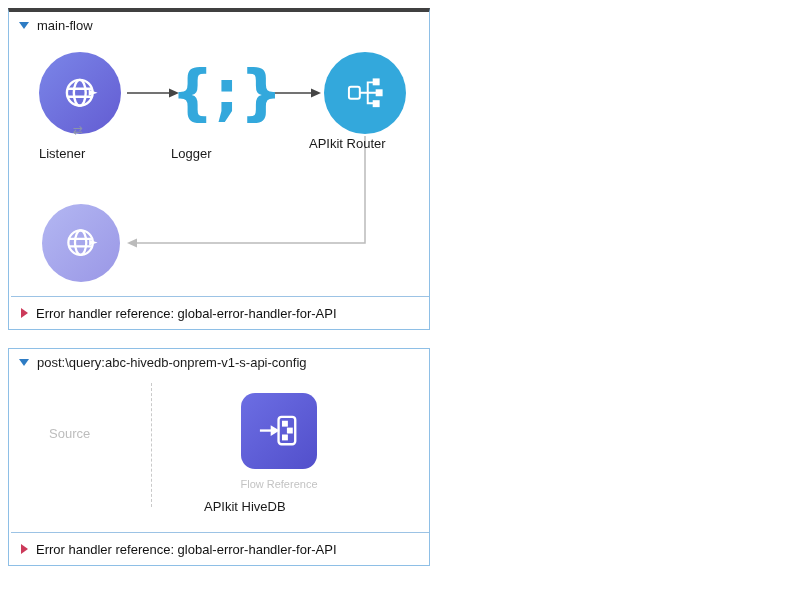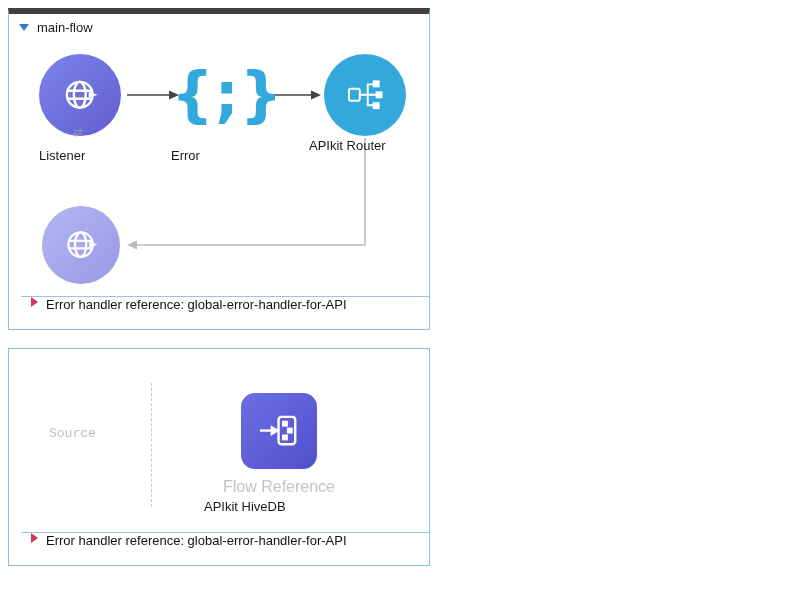--- a/index.html
+++ b/index.html
@@ -5,39 +5,39 @@
   html,body{margin:0;padding:0;}
   body{
     width:797px;height:595px;background:#ffffff;position:relative;
     font-family:"Liberation Sans","DejaVu Sans",sans-serif;color:#1a1a1a;
     overflow:hidden;
   }
   .flow{
     position:absolute;background:#ffffff;border:1px solid #8ebfe6;
     box-sizing:border-box;
   }
-  .flow--selected{border-top:6px solid #404040;padding-left:35px;}
+  .flow--selected{border-top:4px solid #404040;padding-left:35px;}
   #flow1{left:8px;top:8px;width:422px;height:322px;}
   #flow2{left:8px;top:348px;width:422px;height:218px;}
   .flow-header{
     position:absolute;left:0;right:0;top:0;height:26px;
     display:flex;align-items:center;gap:8px;padding-left:10px;
   }
   .flow-title{font-size:13px;color:#1a1a1a;white-space:nowrap;}
   .tri-down{
     width:0;height:0;border-left:5px solid transparent;border-right:5px solid transparent;
     border-top:7px solid #2e7cc4;flex:0 0 auto;
   }
   .tri-right{
     width:0;height:0;border-top:5px solid transparent;border-bottom:5px solid transparent;
     border-left:7px solid #cc3a5a;flex:0 0 auto;
   }
   .flow-footer{
-    position:absolute;left:12px;right:0;bottom:0;height:32px;
-    border-top:1px solid #9cc3e5;display:flex;gap:8px;padding-left:10px;
+    position:absolute;left:2px;right:0;bottom:0;height:32px;
+    border-top:1px solid #9cc3e5;display:flex;align-items:center;gap:8px;padding-left:10px;
     background:#ffffff;
   }
   .footer-text{font-size:13px;color:#111;white-space:nowrap;}
 
   .node-circle{
     position:absolute;border-radius:50%;display:flex;align-items:center;justify-content:center;
   }
   .listener-bg{background:linear-gradient(135deg,#7b86e8 0%,#635cd2 100%);}
   .ghost-bg{background:linear-gradient(135deg,#b3b7f2 0%,#9a97e6 100%);}
   .router-bg{background:#33a8dc;}
@@ -54,21 +54,21 @@
   }
   .canvas-svg{position:absolute;left:0;top:0;pointer-events:none;}
 
   .source-label{position:absolute;font-size:13px;color:#bdbdbd;}
   .dashed-divider{position:absolute;width:0;border-left:1px dashed #c9c9c9;}
   .fr-square{
     position:absolute;border-radius:14px;display:flex;align-items:center;justify-content:center;
     background:linear-gradient(135deg,#6c6ee3 0%,#524fcb 100%);
   }
   .fr-square svg{width:62%;height:62%;}
-  .type-label{position:absolute;font-size:16px;color:#c3c3c3;text-align:center;white-space:nowrap;}
+  .type-label{position:absolute;font-size:11px;color:#c3c3c3;text-align:center;white-space:nowrap;}
 </style>
 </head>
 <body>
 
 <div class="flow flow--selected" id="flow1">
 
   <div class="flow-header">
     <span class="tri-down"></span>
     <span class="flow-title">main-flow</span>
   </div>
@@ -94,21 +94,21 @@
       </g>
       <path d="M33 21 l9 3 -9 3 z" fill="#fff"></path>
     </svg>
   </div>
   <span class="swap-badge" style="left:64px;top:112px;">⇄</span>
   <span class="node-label" style="left:30px;top:134px;width:82px;">Listener</span>
 
   <div class="logger-glyph" style="left:162px;top:42px;width:100px;height:78px;">
     <span>{;}</span>
   </div>
-  <span class="node-label" style="left:162px;top:134px;width:100px;">Error</span>
+  <span class="node-label" style="left:162px;top:134px;width:100px;">Logger</span>
 
   <div class="node-circle router-bg" style="left:315px;top:40px;width:82px;height:82px;">
     <svg viewBox="0 0 48 48">
       <g fill="none" stroke="#fff" stroke-width="2">
         <rect x="8" y="18" width="11" height="12" rx="2"></rect>
         <path d="M19 24 h8 M27 24 v-10.5 h6 M27 24 v10.5 h6 M27 24 h9"></path>
       </g>
       <rect x="32" y="9.5" width="7" height="7" fill="#fff"></rect>
       <rect x="35" y="20.5" width="7" height="7" fill="#fff"></rect>
       <rect x="32" y="31.5" width="7" height="7" fill="#fff"></rect>
@@ -128,22 +128,26 @@
   </div>
 
   <div class="flow-footer">
     <span class="tri-right"></span>
     <span class="footer-text">Error handler reference: global-error-handler-for-API</span>
   </div>
 </div>
 
 <div class="flow" id="flow2">
 
+  <div class="flow-header">
+    <span class="tri-down"></span>
+    <span class="flow-title">post:\query:abc-hivedb-onprem-v1-s-api-config</span>
+  </div>
 
-  <span class="source-label" style="left:40px;top:77px;font-family:Liberation Mono, monospace;">Source</span>
+  <span class="source-label" style="left:40px;top:77px;">Source</span>
 
   <div class="dashed-divider" style="left:142px;top:34px;height:124px;"></div>
 
   <div class="fr-square" style="left:232px;top:44px;width:76px;height:76px;">
     <svg viewBox="0 0 48 48">
       <g fill="none" stroke="#fff" stroke-width="2.4">
         <path d="M5 24 h12"></path>
         <rect x="24" y="10" width="17" height="28" rx="3"></rect>
       </g>
       <path d="M16 18.5 L25 24 L16 29.5 z" fill="#fff"></path>

